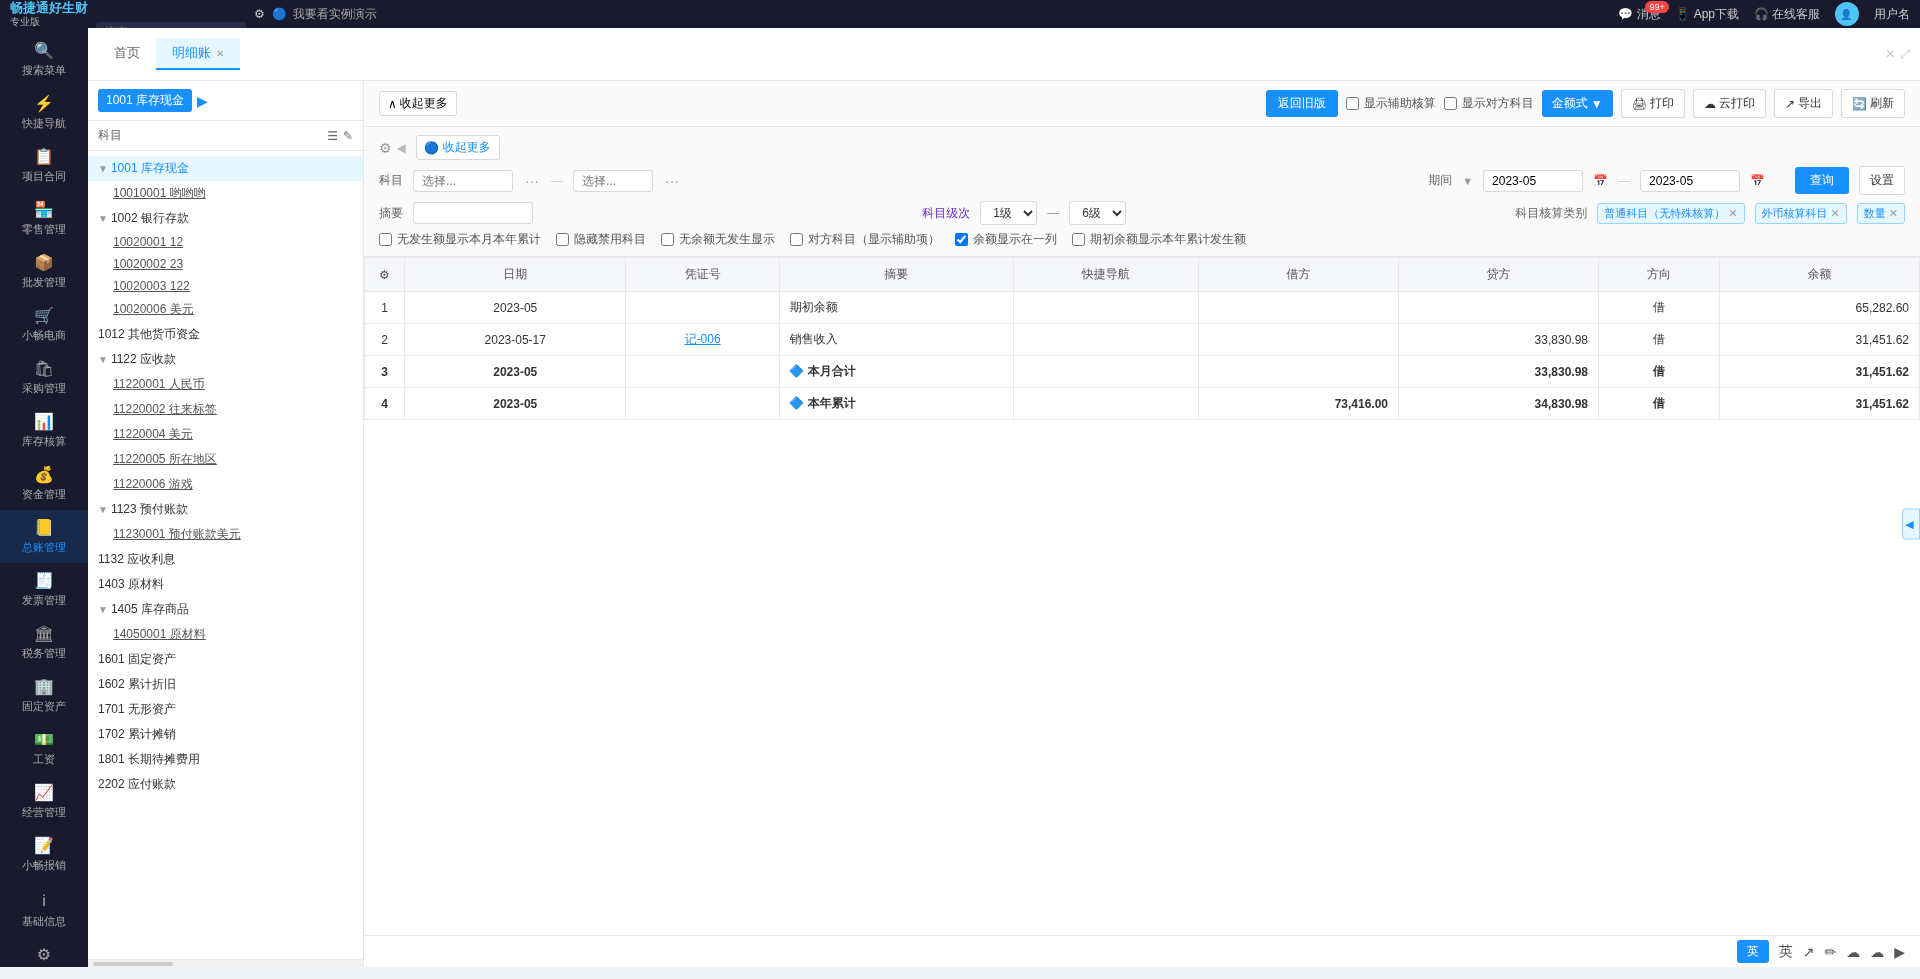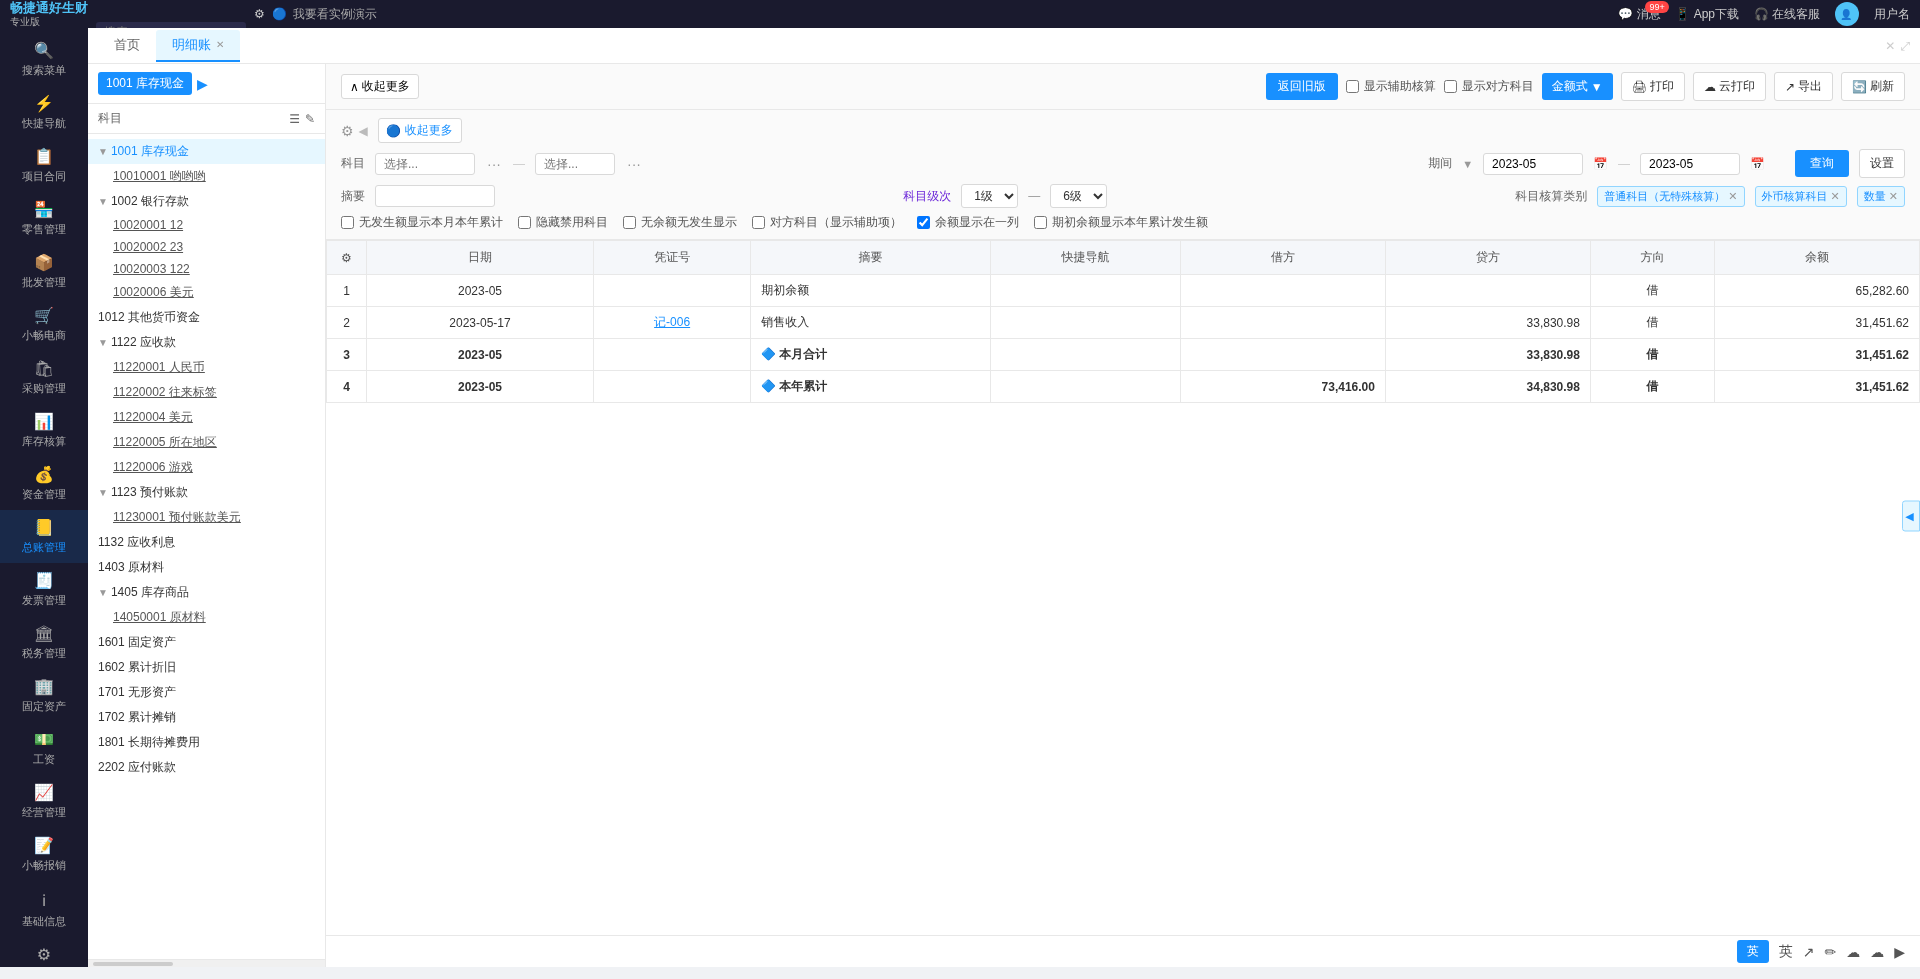--- a/index.html
+++ b/index.html
@@ -24,31 +24,31 @@
     
     .sidebar { width: 88px; background: #1a1a2e; display: flex; flex-direction: column; align-items: center; padding-top: 5px; overflow-y: auto; }
     .sidebar-item { width: 100%; display: flex; flex-direction: column; align-items: center; padding: 8px 5px; cursor: pointer; color: #aaa; font-size: 11px; gap: 3px; }
     .sidebar-item.active { background: #1890ff22; color: #1890ff; }
     .sidebar-icon { font-size: 16px; }
 
     
     .content-area { flex: 1; display: flex; flex-direction: column; background: #f0f2f5; }
 
     
-    .tab-bar { background: #fff; height: 36px; display: flex; align-items: center; padding: 0 10px; border-bottom: 1px solid #e8e8e8; }
+    .tab-bar { background: #fff; height: 53px; display: flex; align-items: center; padding: 0 10px; border-bottom: 1px solid #e8e8e8; }
     .tab { padding: 6px 16px; cursor: pointer; color: #666; border-bottom: 2px solid transparent; font-size: 13px; display: flex; align-items: center; gap: 5px; }
     .tab.active { color: #1890ff; border-bottom: 2px solid #1890ff; background: #e6f7ff; border-radius: 3px 3px 0 0; }
     .tab-close { color: #999; font-size: 10px; cursor: pointer; }
     .tab-bar-right { margin-left: auto; display: flex; gap: 5px; }
 
     
     .inner-content { flex: 1; display: flex; background: #f0f2f5; overflow: hidden; }
 
     
-    .left-panel { width: 238px; background: #fff; border-right: 1px solid #e8e8e8; display: flex; flex-direction: column; }
+    .left-panel { width: 276px; background: #fff; border-right: 1px solid #e8e8e8; display: flex; flex-direction: column; }
     .left-header { padding: 8px 10px; display: flex; align-items: center; gap: 5px; border-bottom: 1px solid #e8e8e8; }
     .current-account { background: #1890ff; color: white; padding: 3px 8px; border-radius: 3px; font-size: 12px; display: flex; align-items: center; gap: 5px; cursor: pointer; }
     .nav-arrow { color: #1890ff; cursor: pointer; font-size: 14px; }
     .subject-header { padding: 6px 10px; display: flex; align-items: center; justify-content: space-between; border-bottom: 1px solid #e8e8e8; font-size: 12px; color: #666; }
     .subject-icons { display: flex; gap: 5px; }
     .subject-tree { flex: 1; overflow-y: auto; padding: 5px 0; }
     .tree-item { padding: 4px 10px; cursor: pointer; display: flex; align-items: center; gap: 3px; font-size: 12px; }
     .tree-item.selected { background: #e6f7ff; color: #1890ff; }
     .tree-item.parent { font-weight: 500; }
     .tree-item.child { padding-left: 25px; color: #555; text-decoration: underline; }

